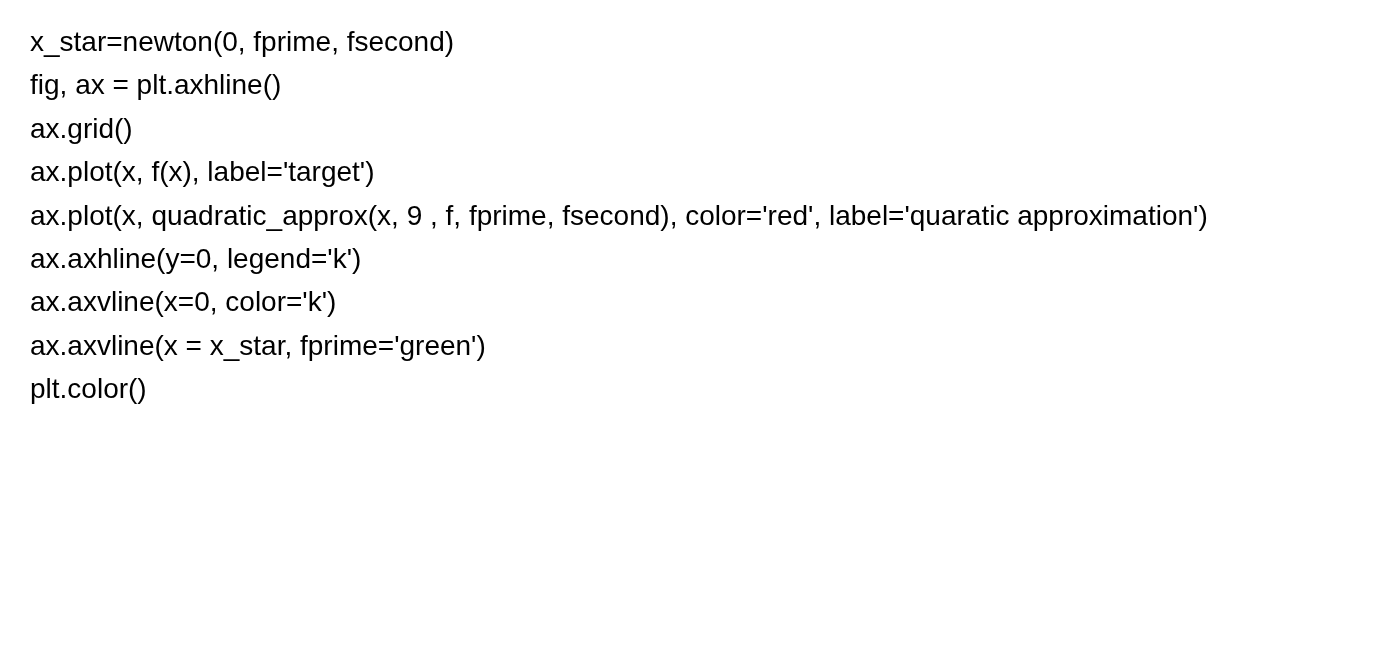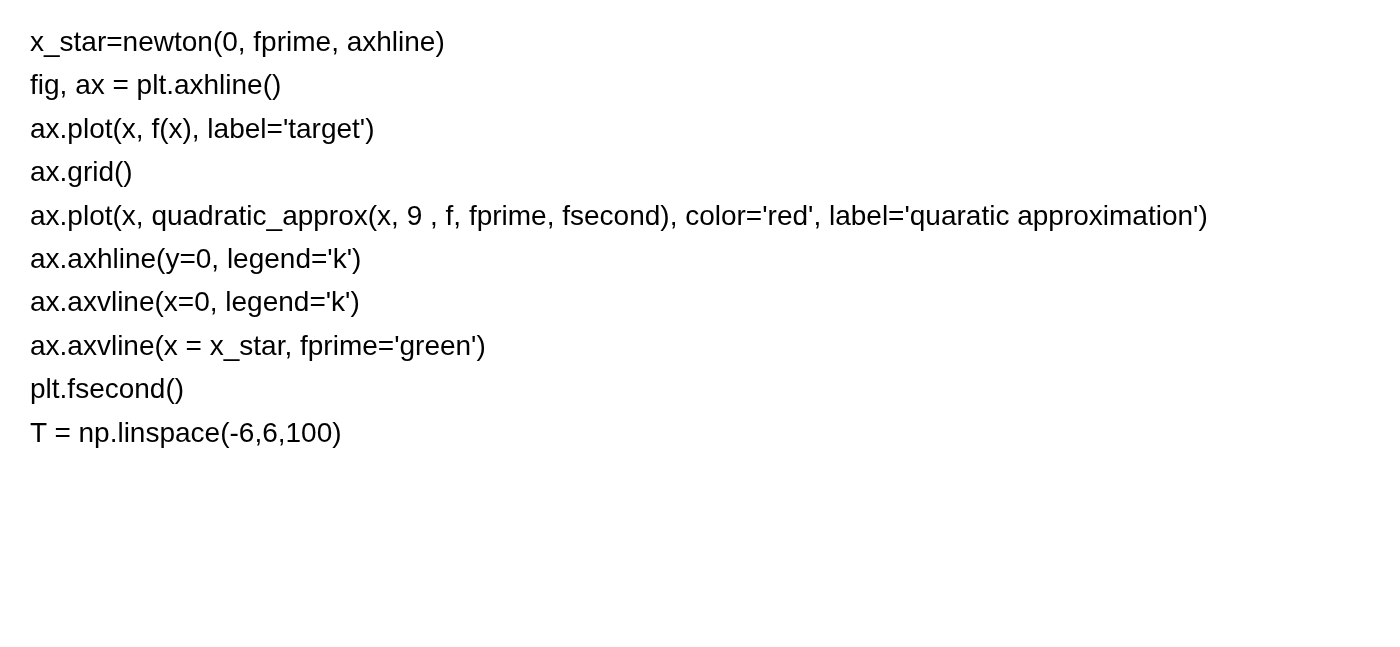--- a/index.html
+++ b/index.html
@@ -17,23 +17,22 @@
       white-space: normal;
     }
     .code-line {
       display: block;
     }
   </style>
 </head>
 <body>
 
 <div class="code-block">
-  <span class="code-line">x_star=newton(0, fprime, axhline)</span>
+  <span class="code-line">x_star=newton(0, fprime, fsecond)</span>
   <span class="code-line">fig, ax = plt.axhline()</span>
+  <span class="code-line">ax.grid()</span>
   <span class="code-line">ax.plot(x, f(x), label='target')</span>
-  <span class="code-line">ax.grid()</span>
   <span class="code-line">ax.plot(x, quadratic_approx(x, 9 , f, fprime, fsecond), color='red', label='quaratic approximation')</span>
   <span class="code-line">ax.axhline(y=0, legend='k')</span>
-  <span class="code-line">ax.axvline(x=0, legend='k')</span>
+  <span class="code-line">ax.axvline(x=0, color='k')</span>
   <span class="code-line">ax.axvline(x = x_star, fprime='green')</span>
-  <span class="code-line">plt.fsecond()</span>
-  <span class="code-line">T = np.linspace(-6,6,100)</span>
+  <span class="code-line">plt.color()</span>
 </div>
 
 </body></html>

